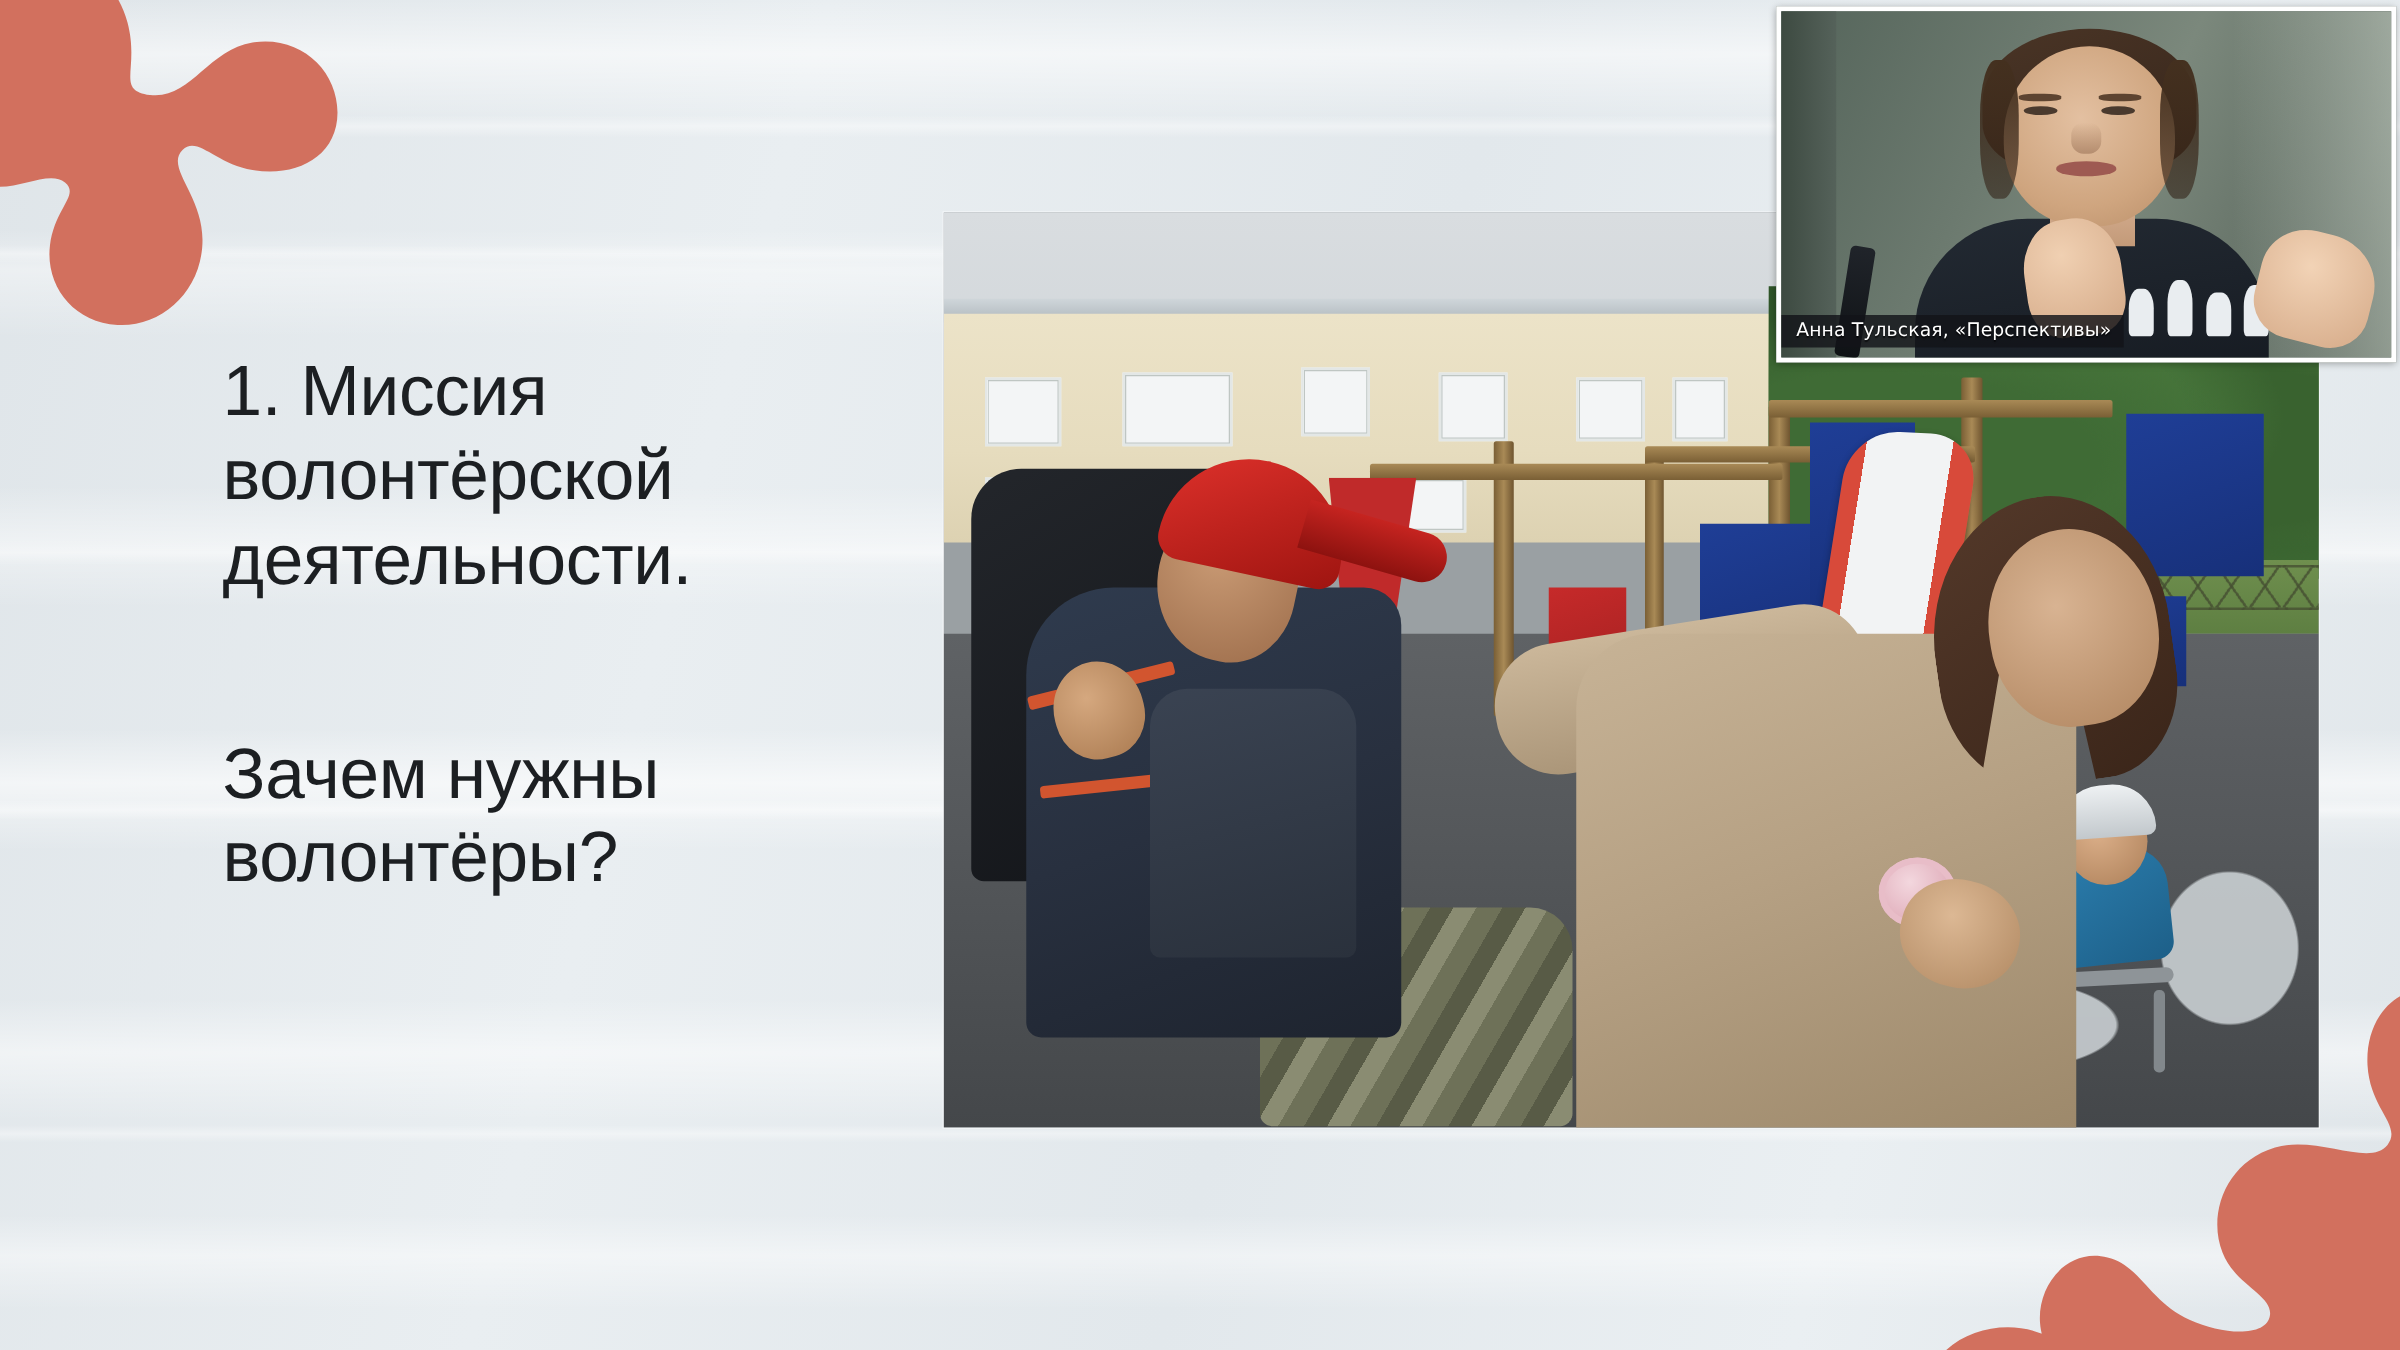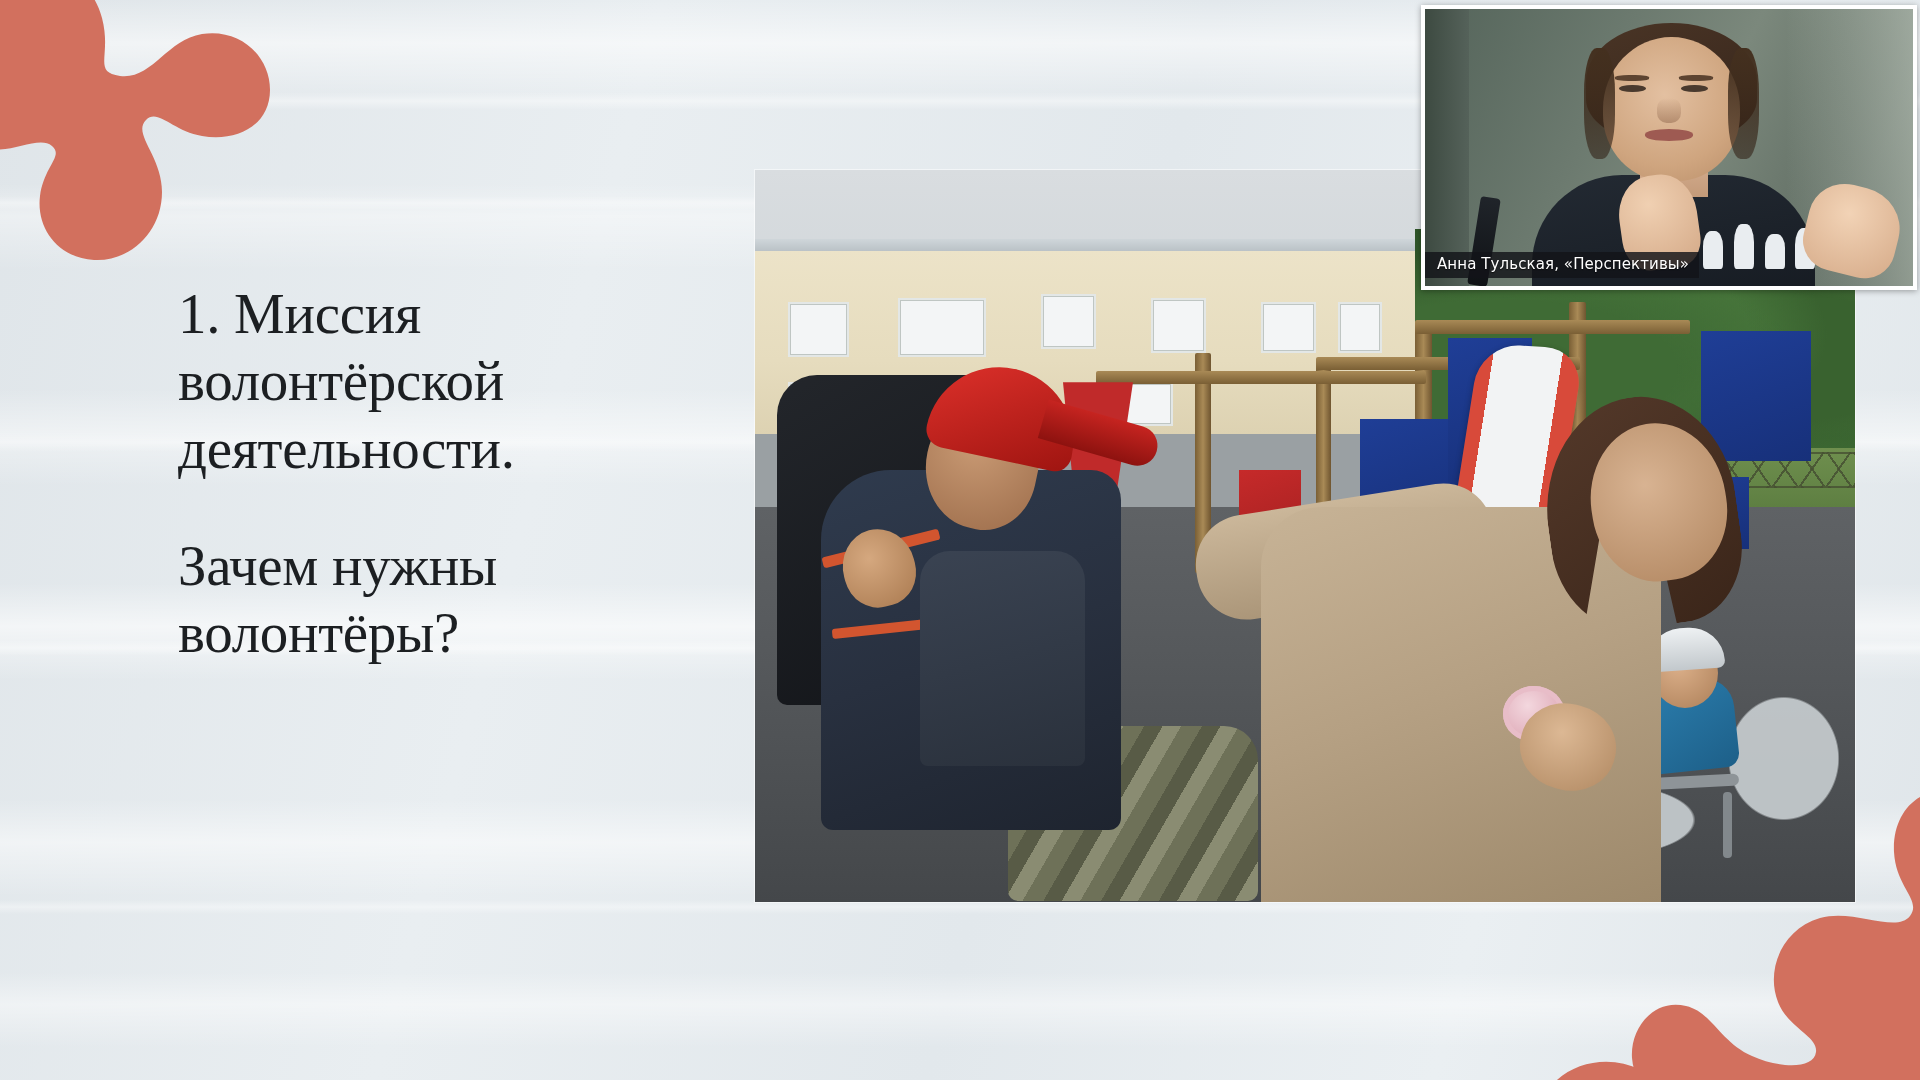--- a/index.html
+++ b/index.html
@@ -55,28 +55,28 @@
   #blob-tl { left:-30px; top:-40px; width:330px; height:330px; }
   #blob-br { right:-40px; bottom:-60px; width:470px; height:400px; }
 
   
   .slide-text {
     position:absolute;
     left:178px; top:280px;
     width:520px;
   }
   .slide-text p {
-    font-family:Liberation Serif, serif;
+    font-family:Liberation Sans, sans-serif;
     font-size:57px;
     line-height:1.18;
     color:#1c1f22;
     font-weight:400;
     letter-spacing:-0.3px;
   }
-  .slide-text p.block-2 { margin-top:50px; }
+  .slide-text p.block-2 { margin-top:104px; }
 
   
   .photo {
     position:absolute;
     left:755px; top:170px;
     width:1100px; height:732px;
     overflow:hidden;
     background:#9aa0a3;
     box-shadow:0 0 0 1px rgba(255,255,255,.5);
   }

